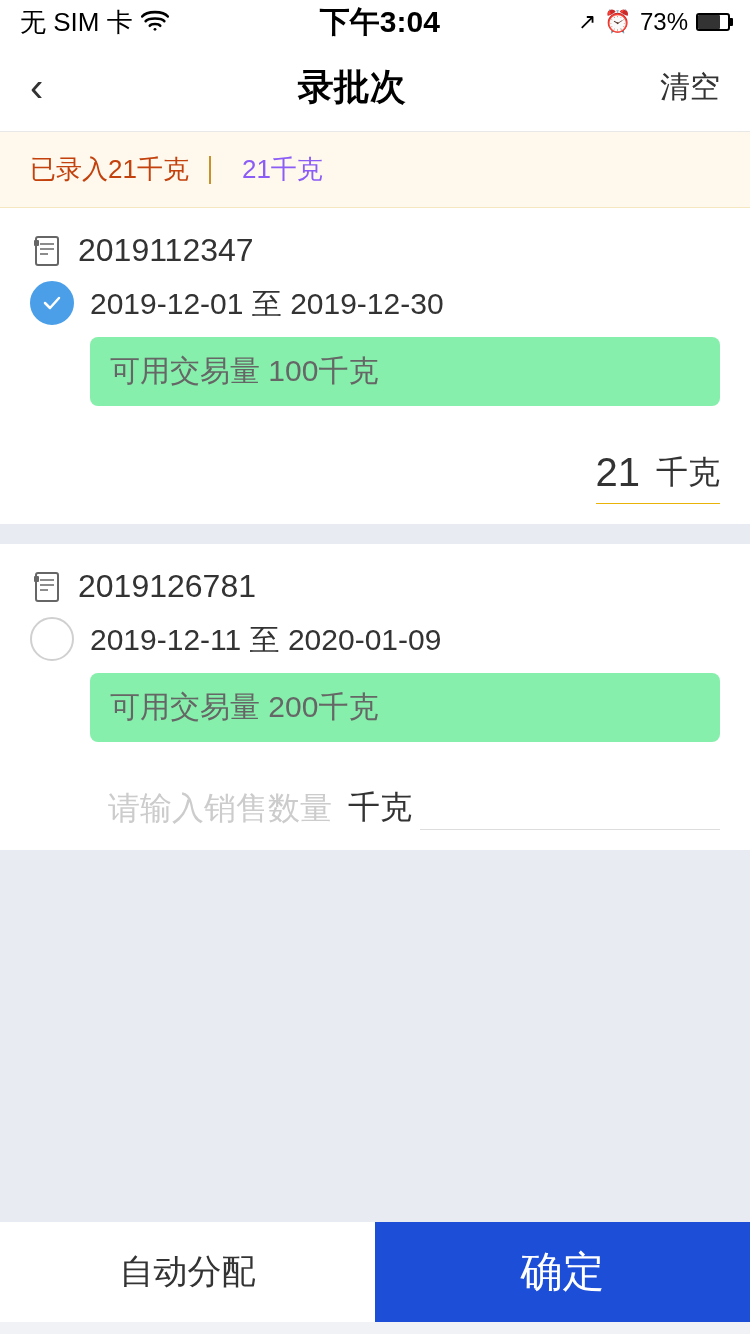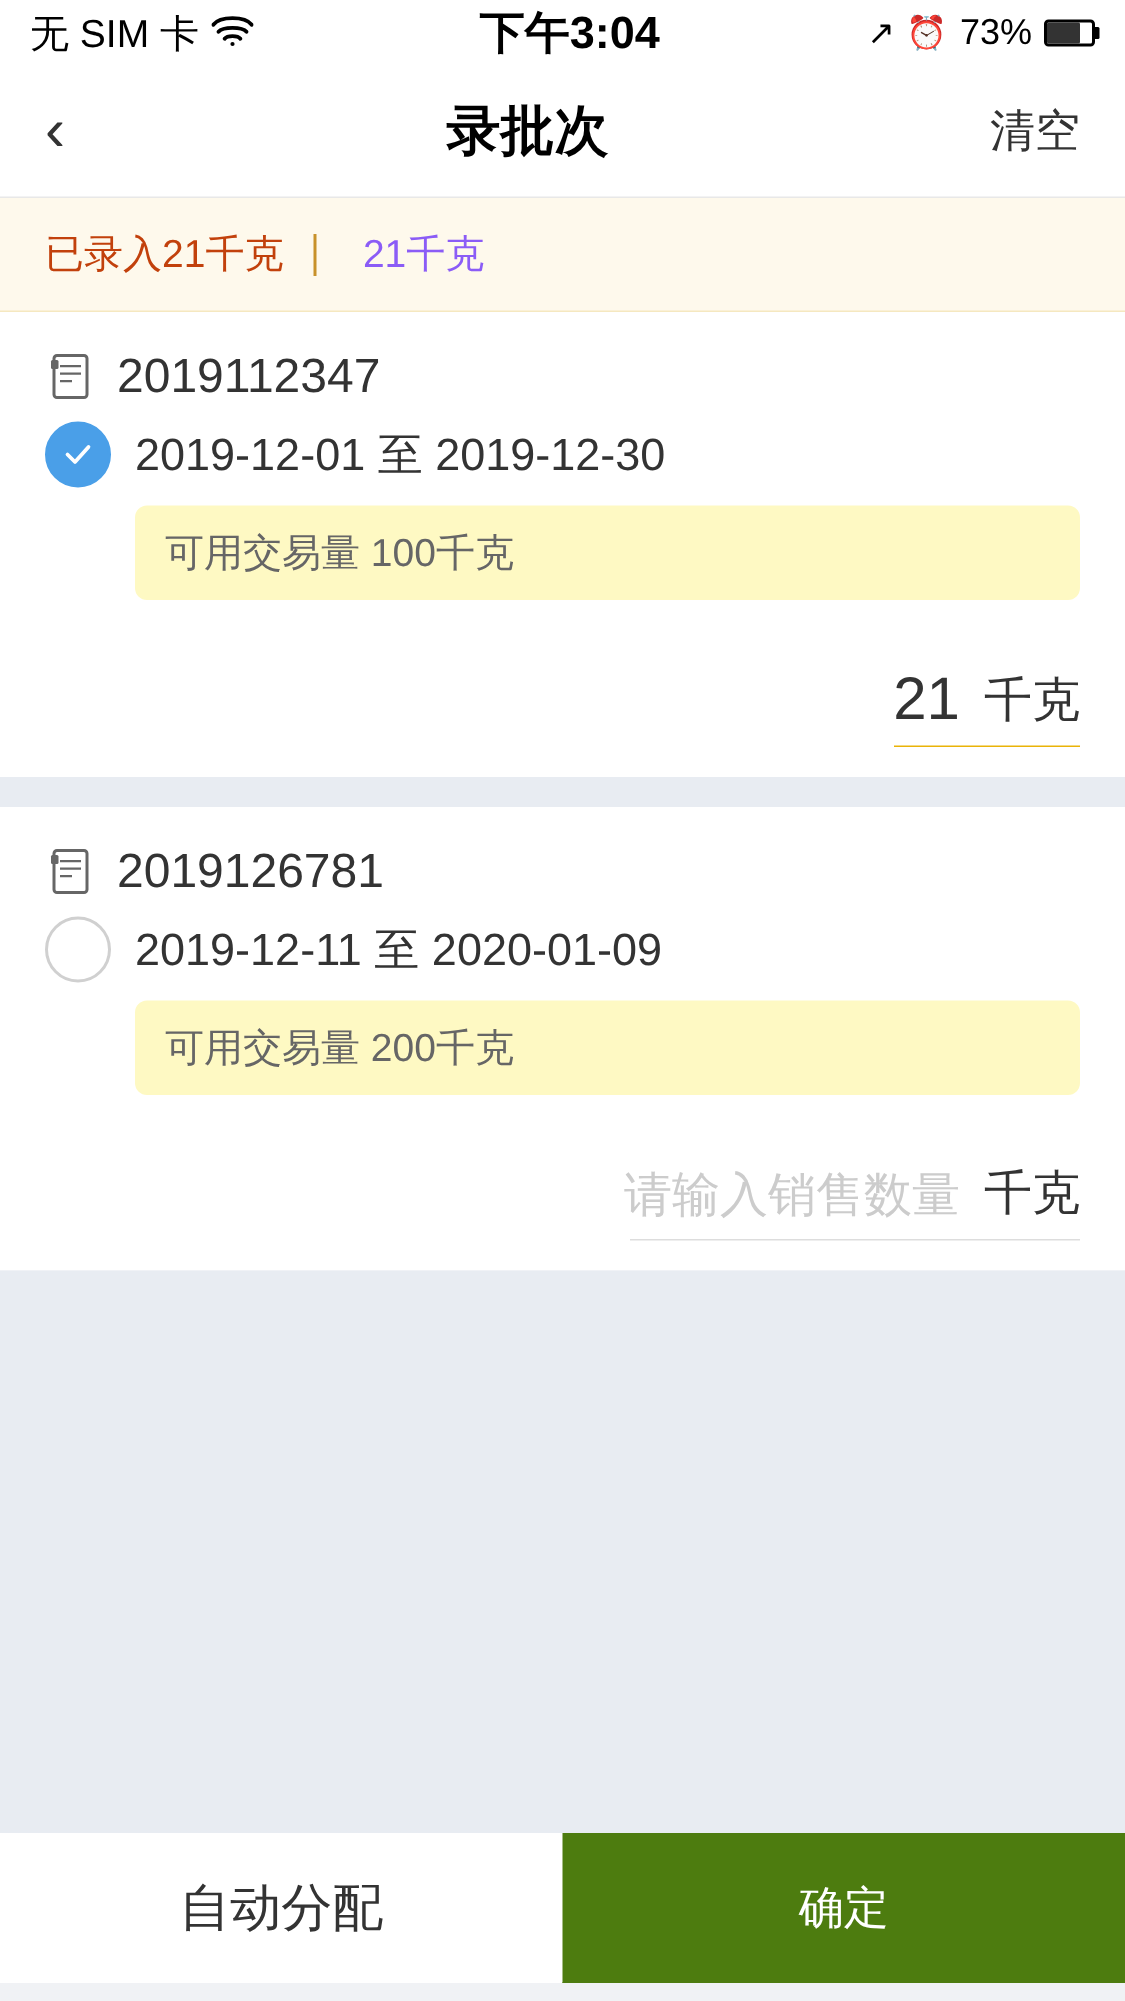--- a/index.html
+++ b/index.html
@@ -119,21 +119,21 @@
       justify-content: center;
     }
     .batch-id {
       font-size: 32px;
       color: #333;
       font-weight: 500;
     }
 
     .batch-row {
       display: flex;
-      align-items: center;
+      align-items: flex-end;
       gap: 16px;
       margin-bottom: 12px;
     }
     .batch-checkbox {
       width: 44px;
       height: 44px;
       border-radius: 50%;
       border: 2px solid #d0d0d0;
       display: flex;
       align-items: center;
@@ -143,25 +143,25 @@
     .batch-checkbox.checked {
       background: #4a9fe8;
       border-color: #4a9fe8;
     }
     .batch-date {
       font-size: 30px;
       color: #333;
     }
 
     .batch-availability {
-      background: #fef9c3;
+      background: #86efac;
       border-radius: 8px;
       padding: 14px 20px;
       margin-left: 60px;
-      font-size: 26px;
+      font-size: 30px;
       color: #666;
     }
 
     .quantity-row {
       display: flex;
       align-items: center;
       justify-content: flex-end;
       gap: 16px;
       padding: 20px 30px;
       background: #fff;
@@ -241,28 +241,29 @@
       border: none;
       font-size: 34px;
       color: #333;
       cursor: pointer;
       display: flex;
       align-items: center;
       justify-content: center;
     }
     .btn-confirm {
       flex: 1;
-      background: #4d7c0f;
+      background: #1d4ed8;
       border: none;
-      font-size: 30px;
+      font-size: 42px;
       color: #fff;
       cursor: pointer;
       display: flex;
       align-items: center;
       justify-content: center;
+      font-family: Liberation Serif, serif;
     }
   </style>
 </head>
 <body>
 
 <div class="status-bar">
   <div class="status-left">
     <span>无 SIM 卡</span>
 
     <span>
@@ -348,21 +349,21 @@
     <span class="batch-id">2019126781</span>
   </div>
   <div class="batch-row">
     <div class="batch-checkbox"></div>
     <span class="batch-date">2019-12-11 至 2020-01-09</span>
   </div>
   <div class="batch-availability">可用交易量 200千克</div>
 </div>
 
 <div class="input-quantity-row">
-  <div style="display:flex;flex-direction:column;align-items:flex-end;gap:8px;">
+  <div style="display:flex;flex-direction:row;align-items:flex-end;gap:8px;">
     <div style="display:flex;align-items:center;gap:16px;">
       <input class="quantity-input" type="text" placeholder="请输入销售数量" style="">
       <span class="quantity-unit">千克</span>
     </div>
     <div class="input-underline"></div>
   </div>
 </div>
 
 <div class="empty-area"></div>
 

